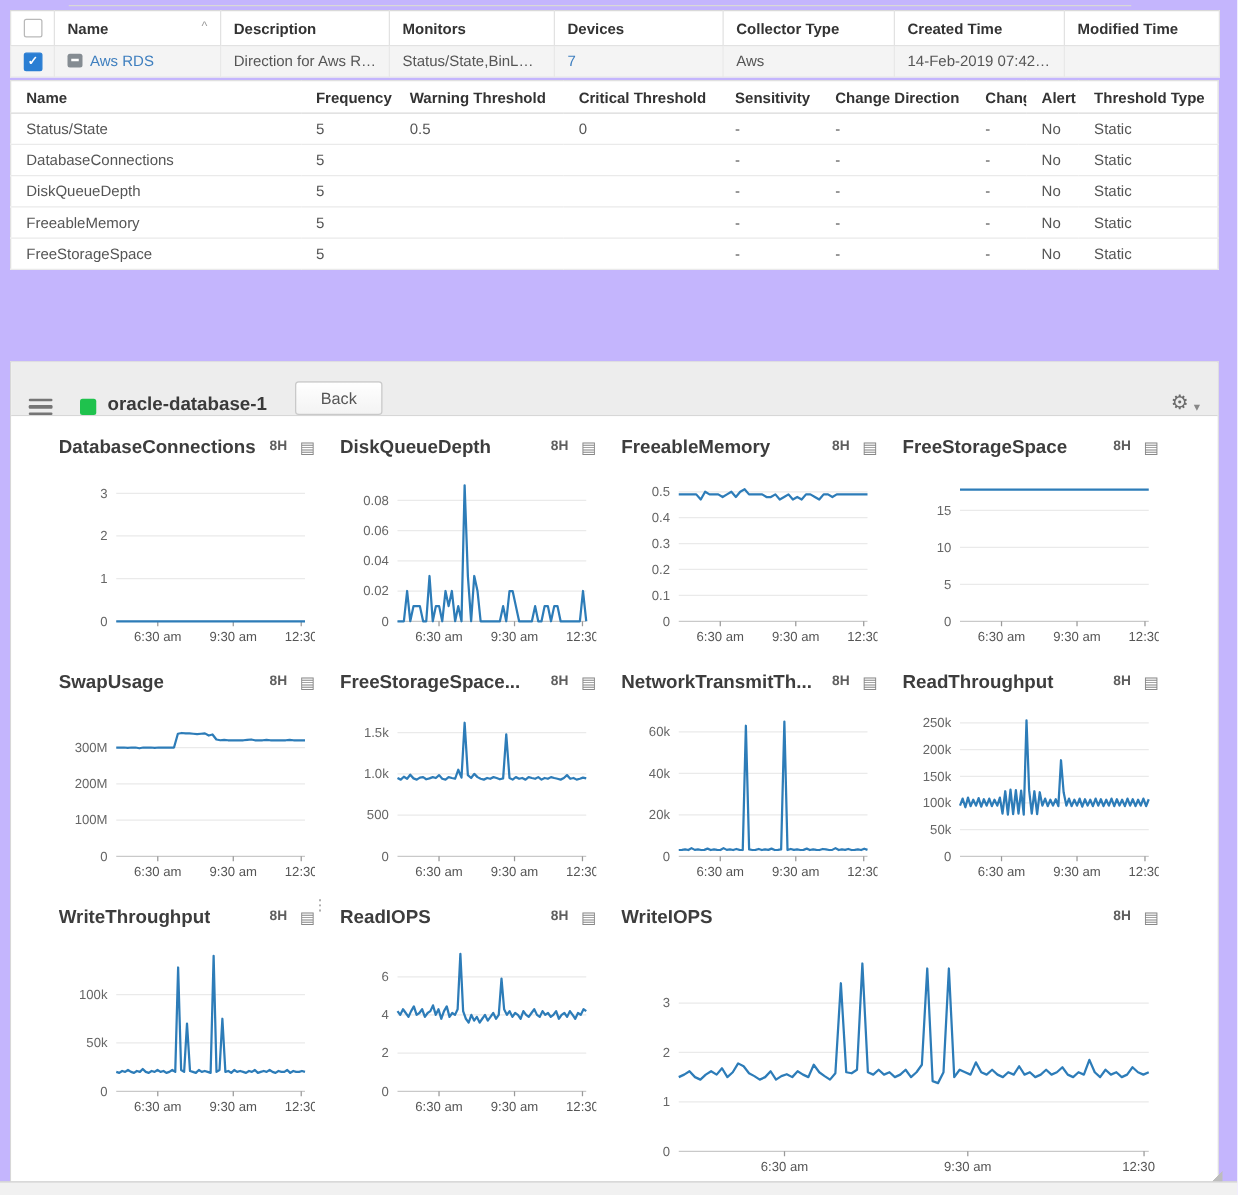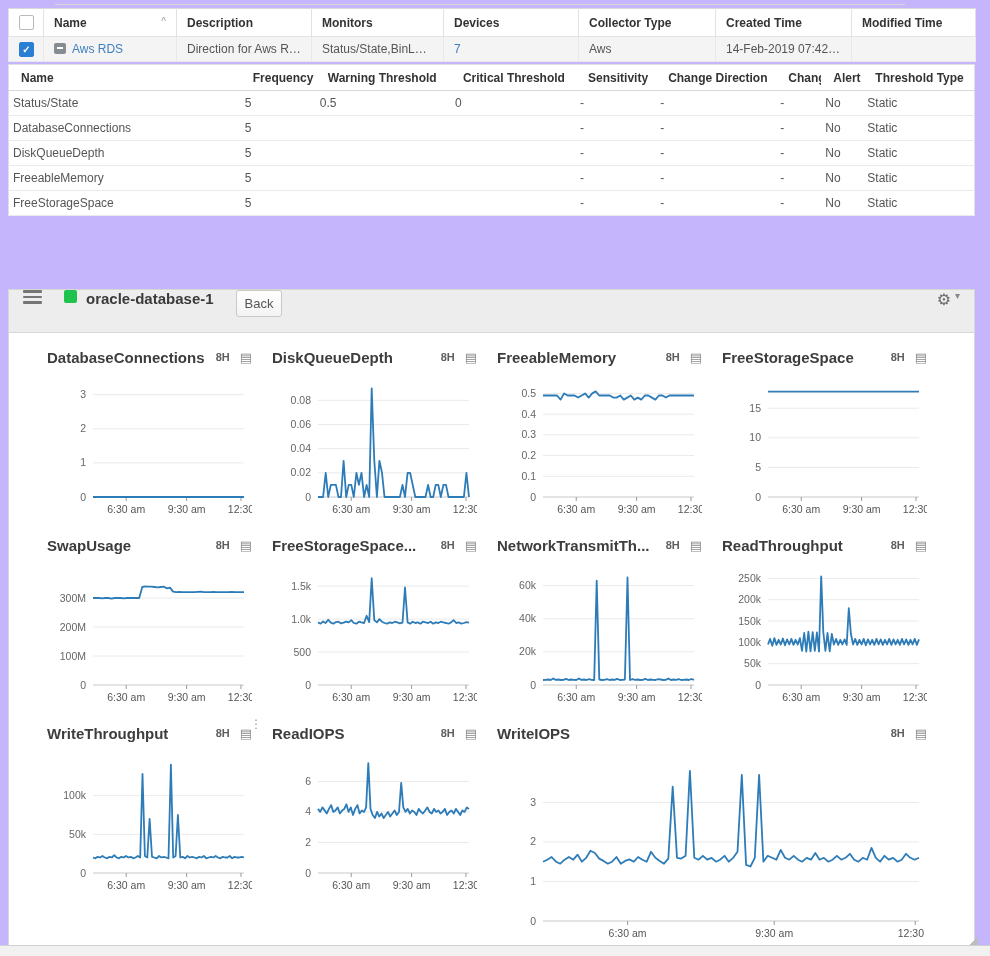--- a/index.html
+++ b/index.html
@@ -19,34 +19,34 @@
   .cb.checked{background:#2a7ed3;border-color:#2a7ed3;color:#fff;font-size:10px;line-height:13px;
       text-align:center;font-weight:bold;}
   .link{color:#3f7fbf;text-decoration:none;cursor:pointer;}
   .dev-icon{display:inline-block;width:12px;height:11px;background:#858c92;border-radius:2px;
       position:relative;vertical-align:-1px;margin-right:6px;}
   .dev-icon::after{content:"";position:absolute;left:3px;top:4px;width:6px;height:2px;background:#fff;}
 
   #dp-table{position:absolute;left:8px;top:64px;width:967px;background:#fff;border:1px solid #e0e0e0;}
   #dp-table th{height:25px;text-align:left;padding:0 12px;color:#333;font-weight:bold;
       border-bottom:1px solid #d9d9d9;white-space:nowrap;overflow:hidden;}
-  #dp-table td{height:24px;padding:0 4px;border-bottom:1px solid #eaeaea;color:#555;
+  #dp-table td{height:24px;padding:0 12px;border-bottom:1px solid #eaeaea;color:#555;
       white-space:nowrap;overflow:hidden;}
 
   
   #dashboard{position:absolute;left:8px;top:289px;width:965px;border:1px solid #d7d7d7;
       background:#fff;}
   .dash-head{height:42px;background:#ededed;border-bottom:1px solid #d7d7d7;display:flex;
-      align-items:flex-start;padding:0 14px;}
+      align-items:flex-end;padding:0 14px;}
   .burger{width:19px;display:flex;flex-direction:column;gap:3px;margin-right:22px;cursor:pointer;}
   .burger span{height:2.5px;background:#757575;border-radius:1px;}
   .status-sq{width:13px;height:13px;background:#1fc24d;border-radius:2px;margin-right:9px;}
   .dash-title{font-size:15px;font-weight:bold;color:#3a3a3a;margin-right:22px;}
   .back-btn{font-size:13px;color:#555;background:linear-gradient(#ffffff,#f3f3f3);
-      border:1px solid #c9c9c9;border-radius:3px;padding:5px 8px;cursor:pointer;}
+      border:1px solid #c9c9c9;border-radius:3px;padding:5px 20px;cursor:pointer;}
   .dash-head .spacer{flex:1;}
   .gear{font-size:16px;color:#6b6b6b;cursor:pointer;}
   .gear-caret{font-size:10px;color:#888;margin-left:4px;cursor:pointer;}
 
   #charts-grid{display:grid;grid-template-columns:repeat(4,225px);grid-template-rows:188px 188px 235px;
       padding:2px 0 0 26px;background:#fff;}
   .chart-card{padding:10px 8px 0 12px;box-sizing:border-box;position:relative;}
   .chart-card.wide{grid-column:span 2;}
   .chart-head{display:flex;align-items:center;height:24px;}
   .chart-title{font-size:15px;font-weight:bold;color:#3d3d3d;white-space:nowrap;overflow:hidden;

